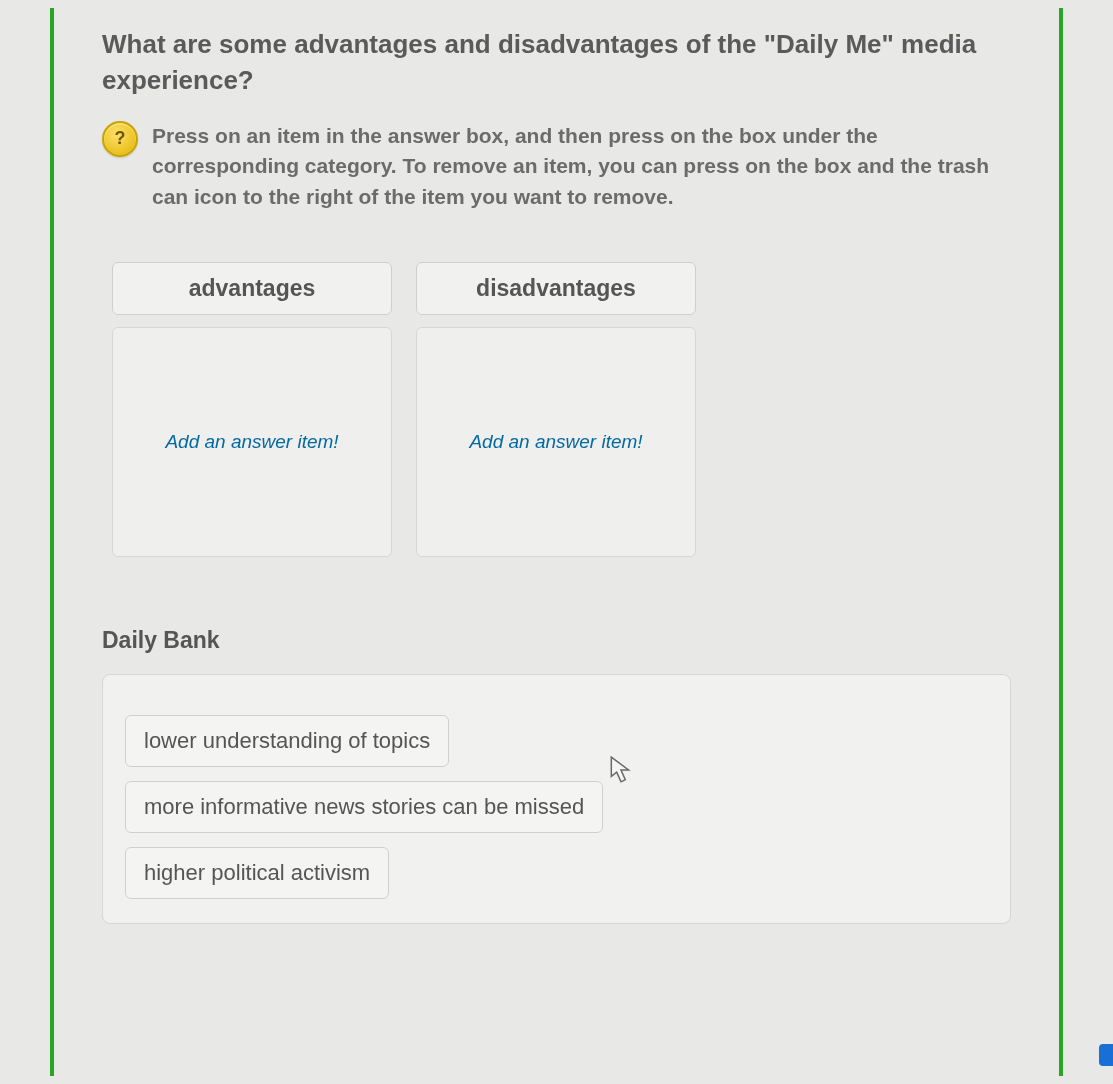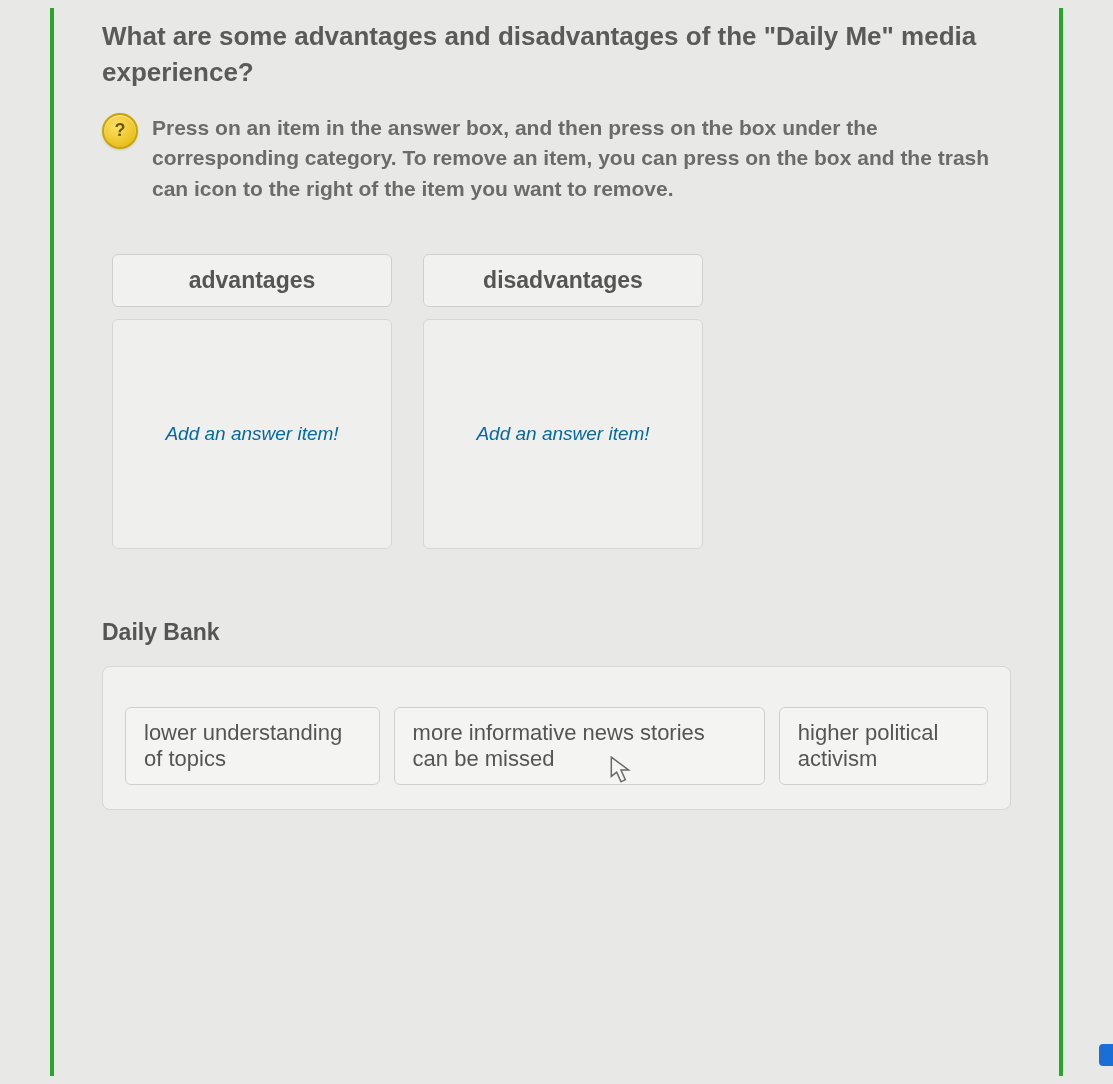--- a/index.html
+++ b/index.html
@@ -8,21 +8,21 @@
     height: 1084px;
     font-family: Arial, Helvetica, sans-serif;
     background: #e8e8e6;
     color: #5a5a5a;
     overflow: hidden;
   }
   .page {
     position: relative;
     width: 1113px;
     height: 1084px;
-    padding: 8px 50px 0 50px;
+    padding: 16px 50px 0 50px;
   }
   .green-left, .green-right {
     position: absolute;
     top: 8px;
     bottom: 8px;
     width: 4px;
     background: #29a629;
   }
   .green-left { left: 50px; }
   .green-right { right: 50px; }
@@ -61,21 +61,21 @@
   }
   .instructions-text {
     font-size: 21px;
     font-weight: 700;
     color: #6b6b6b;
     line-height: 1.45;
     filter: blur(0.4px);
   }
   .categories {
     display: flex;
-    gap: 31px;
+    gap: 24px;
     margin-left: 10px;
     margin-bottom: 70px;
   }
   .category {
     width: 280px;
   }
   .category-header {
     border: 1px solid #cfcfcf;
     border-radius: 6px;
     padding: 12px 10px;
@@ -106,21 +106,21 @@
     color: #555;
     margin-bottom: 20px;
     filter: blur(0.4px);
   }
   .answer-bank {
     border: 1px solid #d6d6d4;
     border-radius: 8px;
     background: #f1f1ef;
     padding: 40px 22px 24px 22px;
     display: flex;
-    flex-direction: row;
+    flex-direction: column;
     gap: 14px;
     align-items: flex-start;
     position: relative;
   }
   .answer-item {
     border: 1px solid #cfcfcf;
     border-radius: 6px;
     padding: 12px 18px;
     font-size: 22px;
     font-weight: 500;

